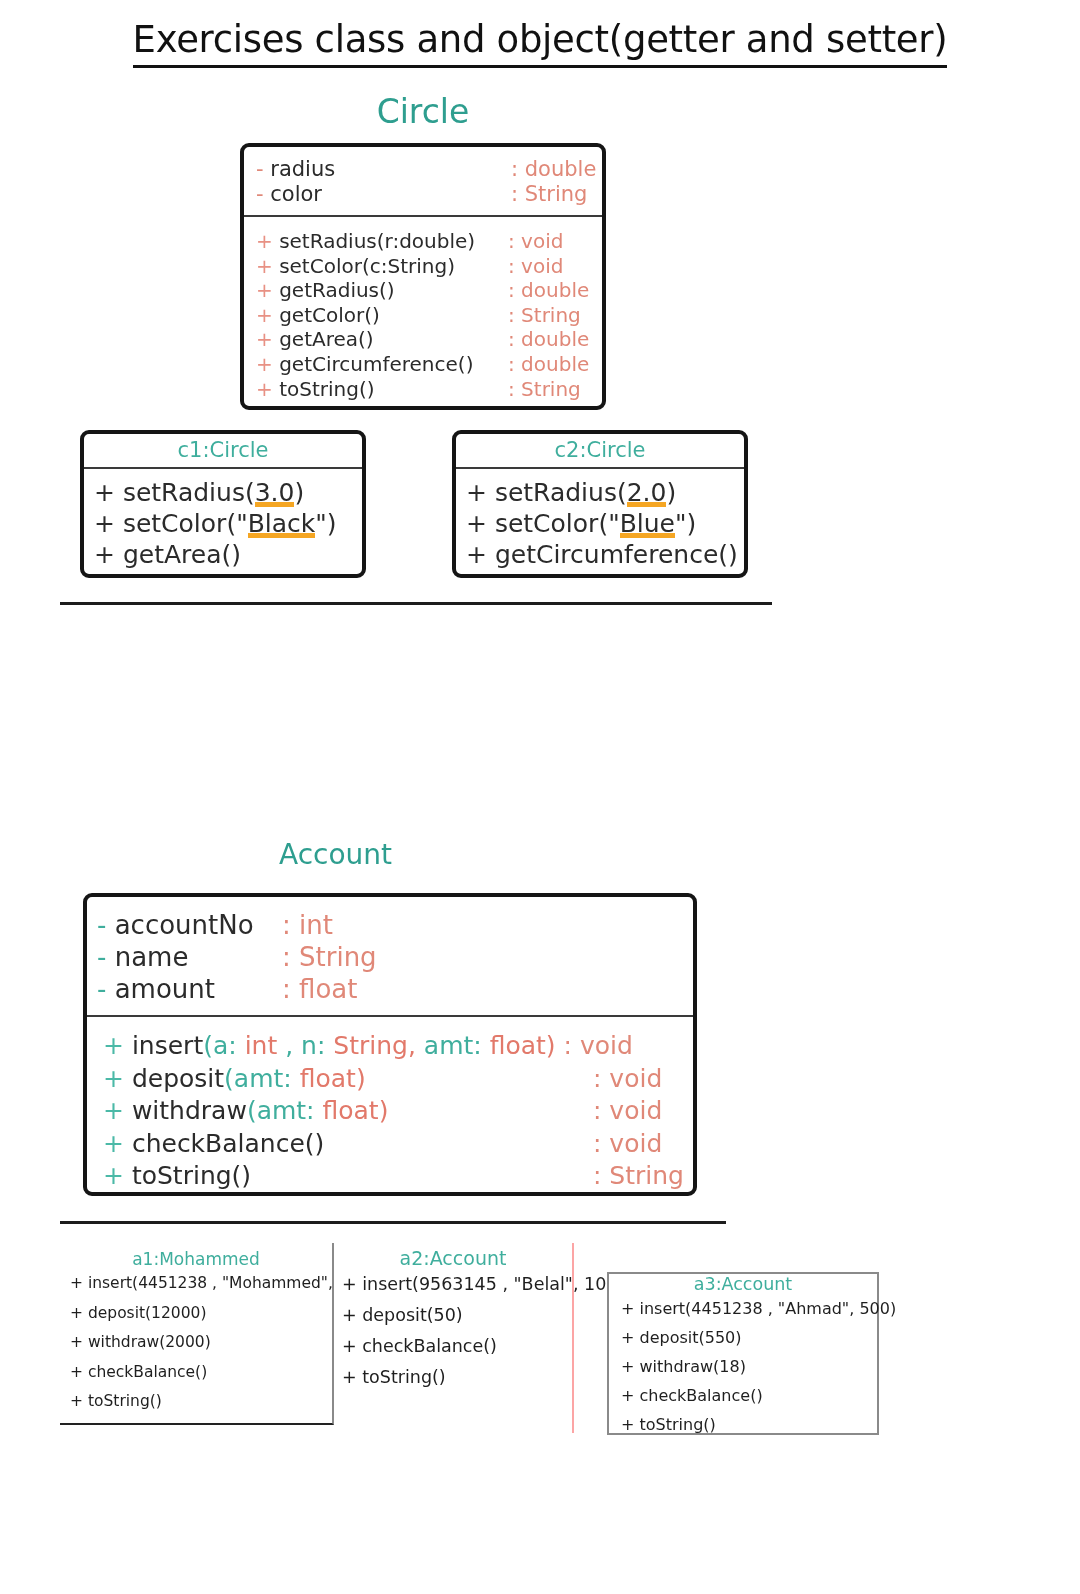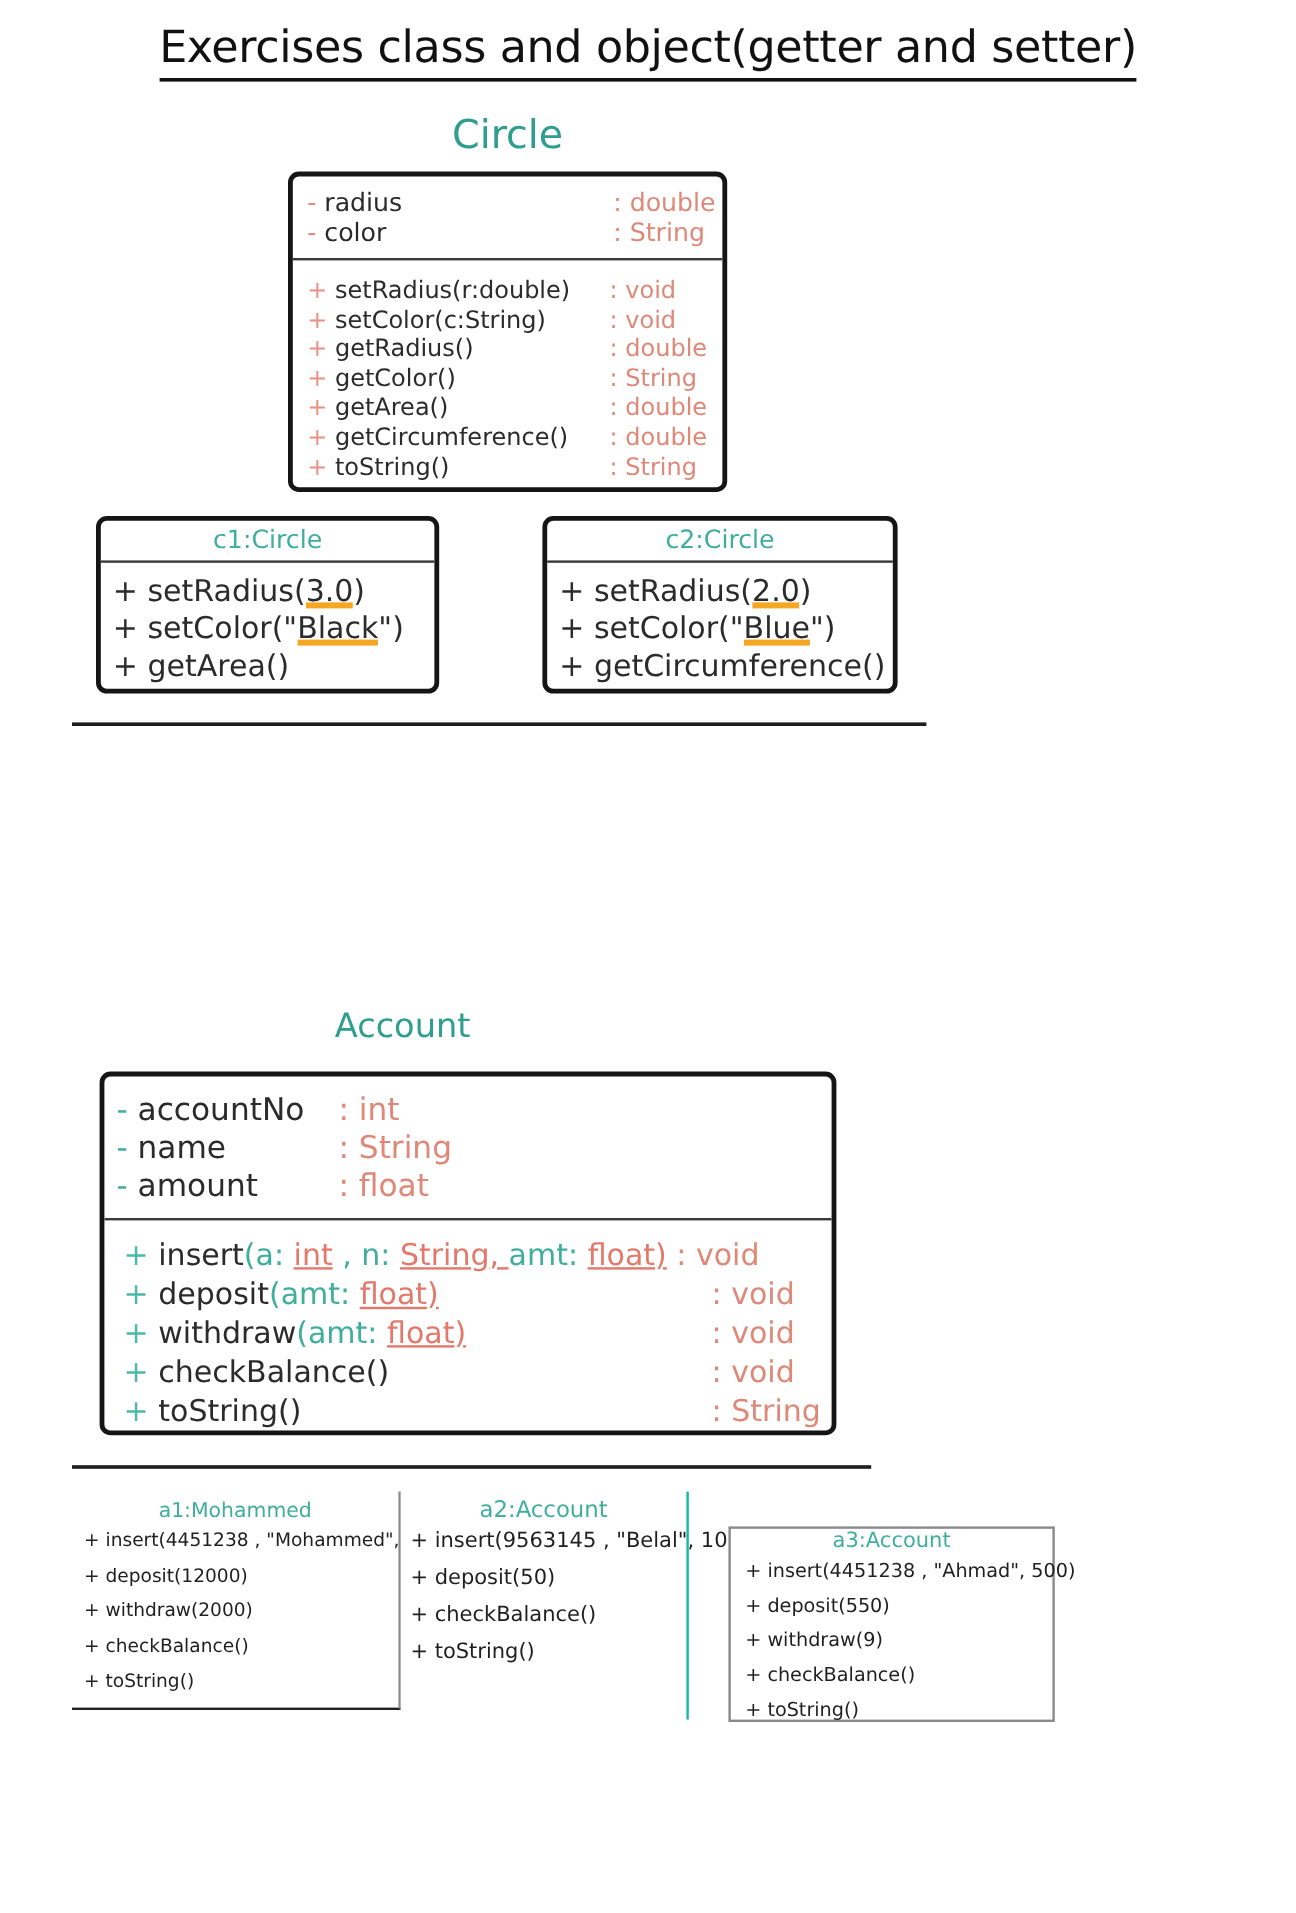--- a/index.html
+++ b/index.html
@@ -61,21 +61,21 @@
     position: relative;
     white-space: nowrap;
     color: #2b2b2b;
   }
   .vis-minus { color: #e08878; }
   .vis-minus-teal { color: #3fae9d; }
   .vis-plus { color: #e89184; }
   .vis-plus-teal { color: #4bb9a7; }
   .typ { color: #e08878; }
   .param-name { color: #3fae9d; }
-  .param-type { color: #e2796a; text-decoration: underline; }
+  .param-type { color: #e2796a; }
 
   
   #circle-title {
     left: 240px; top: 92px; width: 366px;
     font-size: 33px;
   }
   #circle-box {
     left: 240px; top: 143px; width: 366px; height: 267px;
   }
   #circle-attrs {
@@ -170,21 +170,21 @@
     box-sizing: border-box;
     background: #ffffff;
   }
   #a1-box {
     left: 60px; top: 1243px; width: 274px; height: 182px;
     border-right: 2px solid #8a8a8a;
     border-bottom: 2px solid #222222;
   }
   #a2-box {
     left: 334px; top: 1243px; width: 240px; height: 190px;
-    border-right: 2px solid #14b8a6;
+    border-right: 2px solid #fca5a5;
   }
   #a3-box {
     left: 607px; top: 1272px; width: 272px; height: 163px;
     border: 2px solid #8a8a8a;
   }
   .acct-obj-header {
     text-align: center;
     color: #3fae9d;
     font-size: 17px;
     padding-top: 6px;
@@ -379,17 +379,17 @@
     <div>+ checkBalance()</div>
     <div>+ toString()</div>
   </div>
 </div>
 
 <div class="acct-obj" id="a3-box">
   <div class="acct-obj-header">a3:Account</div>
   <div class="acct-obj-body">
     <div>+ insert(4451238 , "Ahmad", 500)</div>
     <div>+ deposit(550)</div>
-    <div>+ withdraw(9)</div>
+    <div>+ withdraw(18)</div>
     <div>+ checkBalance()</div>
     <div>+ toString()</div>
   </div>
 </div>
 
 </body></html>

